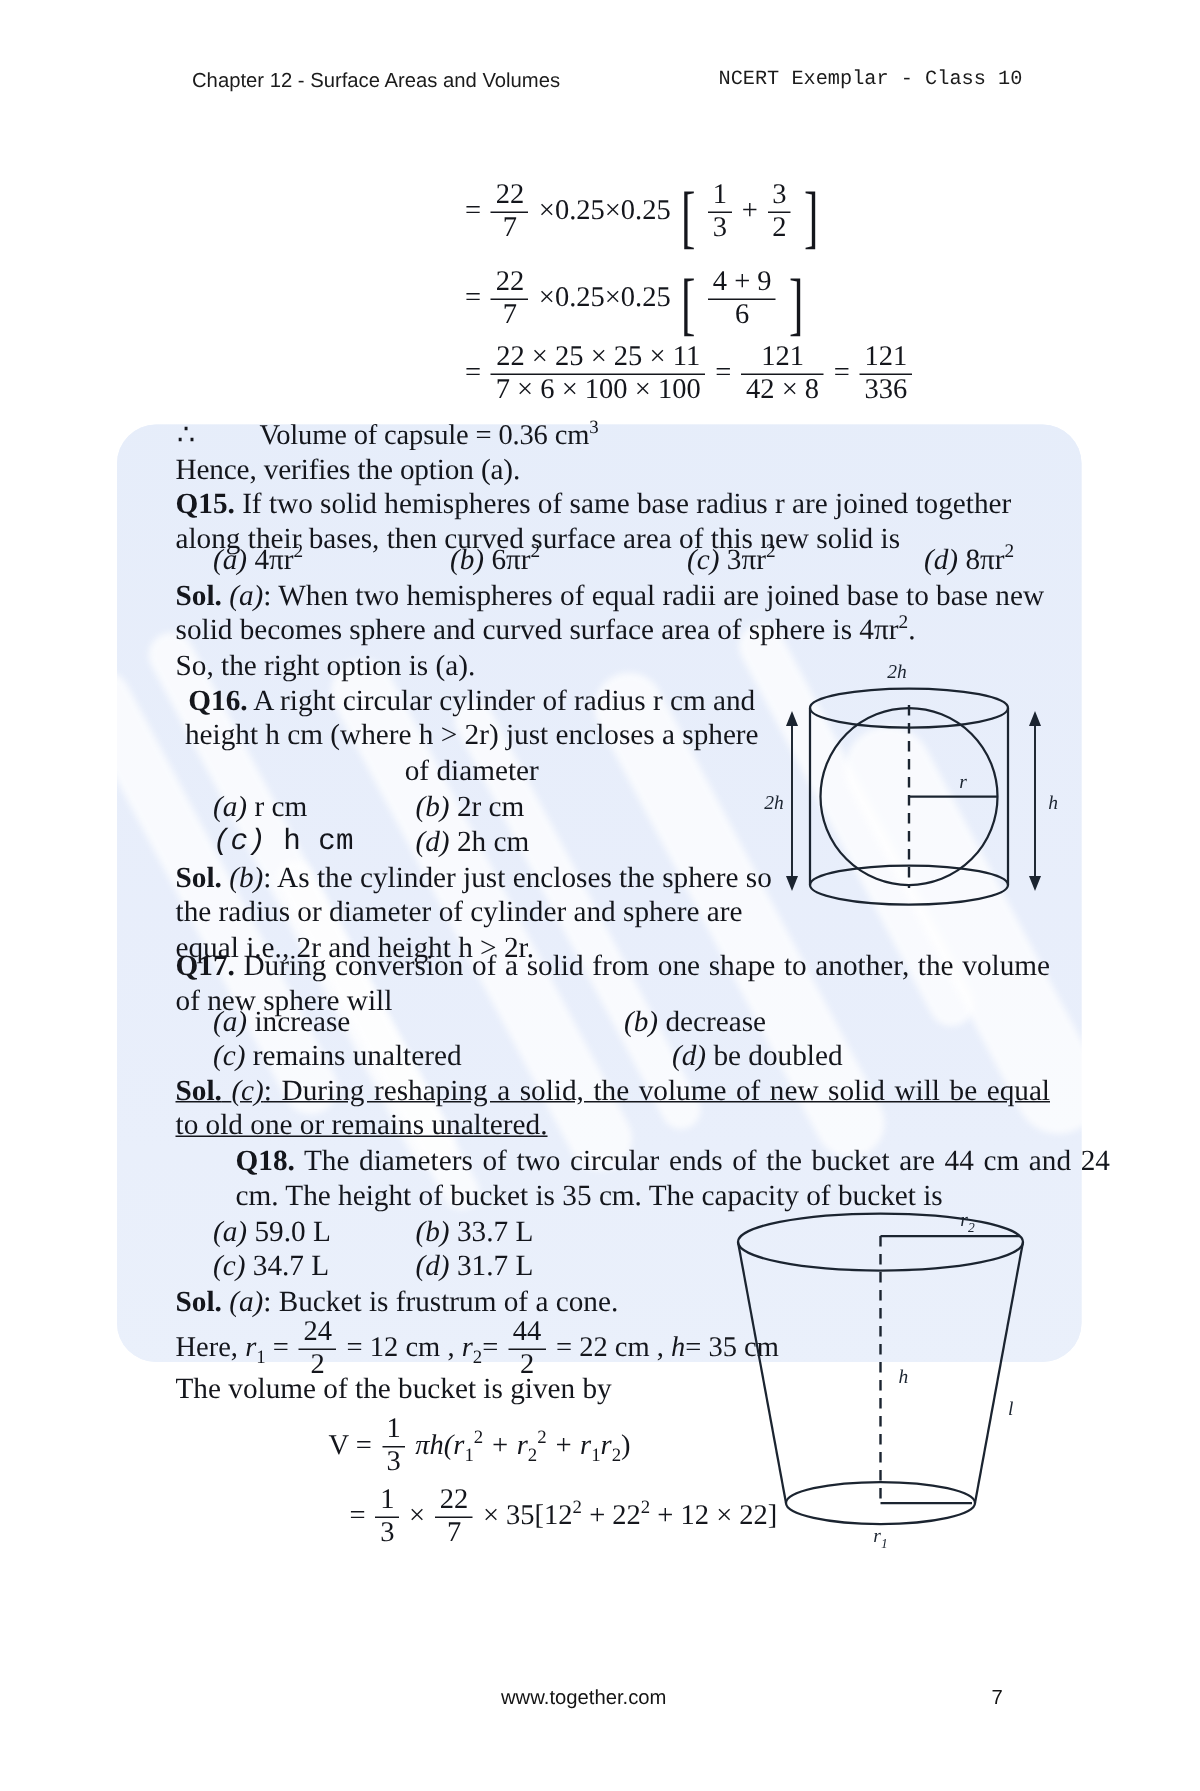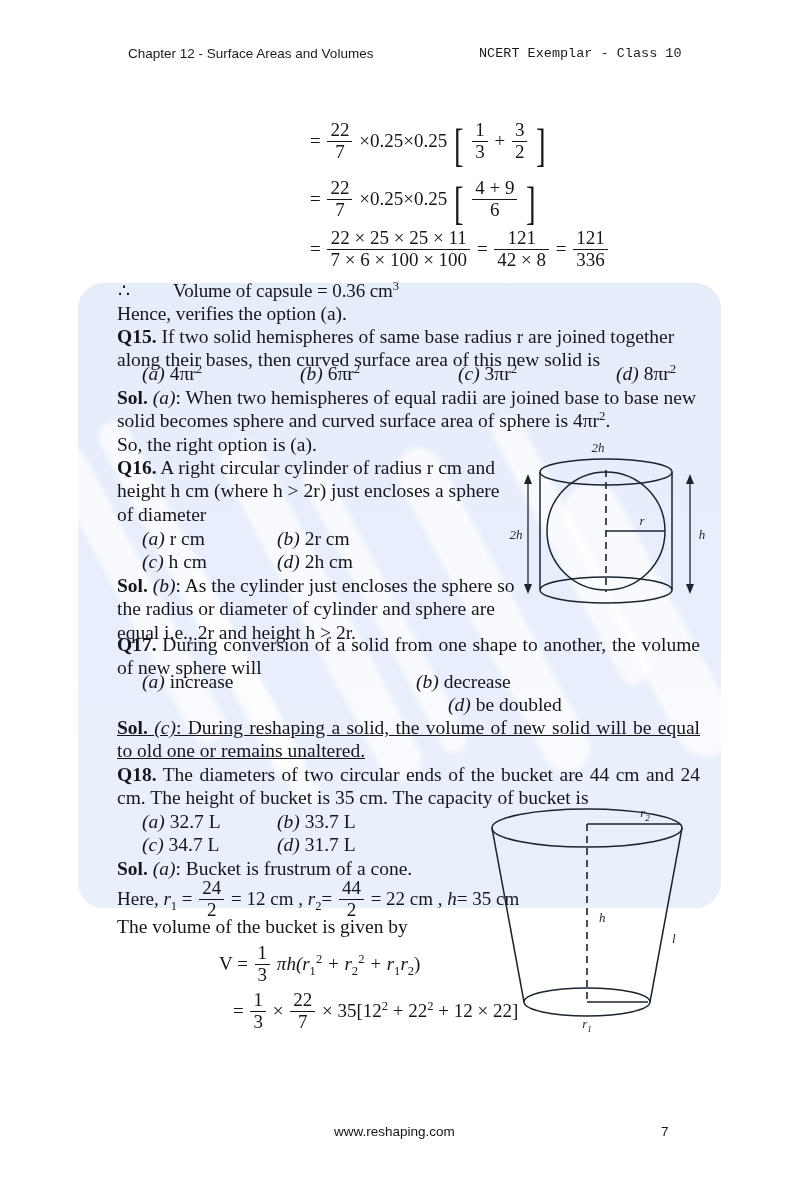--- a/index.html
+++ b/index.html
@@ -242,36 +242,36 @@
         <span>8πr</span><sup>2</sup>
       </span>
     </div>
   </div>
   <div class="col" style="top:386px;">
     <span class="bold">Sol.</span>
     <i>(a)</i><span>: When two hemispheres of equal radii are joined base to base new solid becomes sphere and curved surface area of sphere is 4πr</span><sup>2</sup><span>.</span>
   </div>
   <div class="col" style="top:433px;">So, the right option is (a).</div>
 
-  <div class="col narrow" style="top:456px; width:395px;">
+  <div class="col narrow" style="top:456px; width:395px;text-align:center;">
     <span class="bold">Q16.</span><span> A right circular cylinder of radius r cm and height h cm (where h &gt; 2r) just encloses a sphere of diameter</span>
   </div>
   <div class="col" style="top:527px;">
     <div class="optrow">
       <span class="opt" style="left:25px;">
         <i>(a)</i>
         <span>r cm</span>
       </span>
       <span class="opt" style="left:160px;">
         <i>(b)</i>
         <span>2r cm</span>
       </span>
     </div>
     <div class="optrow">
-      <span class="opt" style="left:25px;">
+      <span class="opt" style="left:25px;font-family:Liberation Mono, monospace;">
         <i>(c)</i>
         <span>h cm</span>
       </span>
       <span class="opt" style="left:160px;">
         <i>(d)</i>
         <span>2h cm</span>
       </span>
     </div>
   </div>
   <div class="col narrow" style="top:574px; width:400px;">
@@ -318,39 +318,43 @@
       <span class="opt" style="left:25px;">
         <i>(a)</i>
         <span>increase</span>
       </span>
       <span class="opt" style="left:299px;">
         <i>(b)</i>
         <span>decrease</span>
       </span>
     </div>
     <div class="optrow">
+      <span class="opt" style="left:25px;">
+        <i>(c)</i>
+        <span>remains unaltered</span>
+      </span>
       <span class="opt" style="left:299px;margin-left:32px;">
         <i>(d)</i>
         <span>be doubled</span>
       </span>
     </div>
   </div>
   <div class="col just" style="top:716px;text-decoration:underline;">
     <span class="bold">Sol.</span>
     <i>(c)</i><span>: During reshaping a solid, the volume of new solid will be equal to old one or remains unaltered.</span>
   </div>
 
-  <div class="col just" style="top:763px;">
+  <div class="col just" style="top:763px;margin-left:40px;">
     <span class="bold">Q18.</span><span> The diameters of two circular ends of the bucket are 44 cm and 24 cm. The height of bucket is 35 cm. The capacity of bucket is</span>
   </div>
   <div class="col" style="top:810px;">
     <div class="optrow">
       <span class="opt" style="left:25px;">
         <i>(a)</i>
-        <span>32.7 L</span>
+        <span>59.0 L</span>
       </span>
       <span class="opt" style="left:160px;">
         <i>(b)</i>
         <span>33.7 L</span>
       </span>
     </div>
     <div class="optrow">
       <span class="opt" style="left:25px;">
         <i>(c)</i>
         <span>34.7 L</span>
@@ -429,17 +433,17 @@
       <path class="stroke" d="M105,196 L166,196"></path>
 
       <text class="lbl" x="163" y="11" text-anchor="middle">r<tspan dy="4" font-size="9">2</tspan></text>
       <text class="lbl" x="117" y="116" text-anchor="start">h</text>
       <text class="lbl" x="190" y="137" text-anchor="start">l</text>
       <text class="lbl" x="105" y="222" text-anchor="middle">r<tspan dy="4" font-size="9">1</tspan></text>
     </svg>
   </div>
 
   <div id="footer">
-    <span class="site">www.reshaping.com</span>
+    <span class="site">www.together.com</span>
     <span class="pg">7</span>
   </div>
 
 </div>
 
 </body></html>

